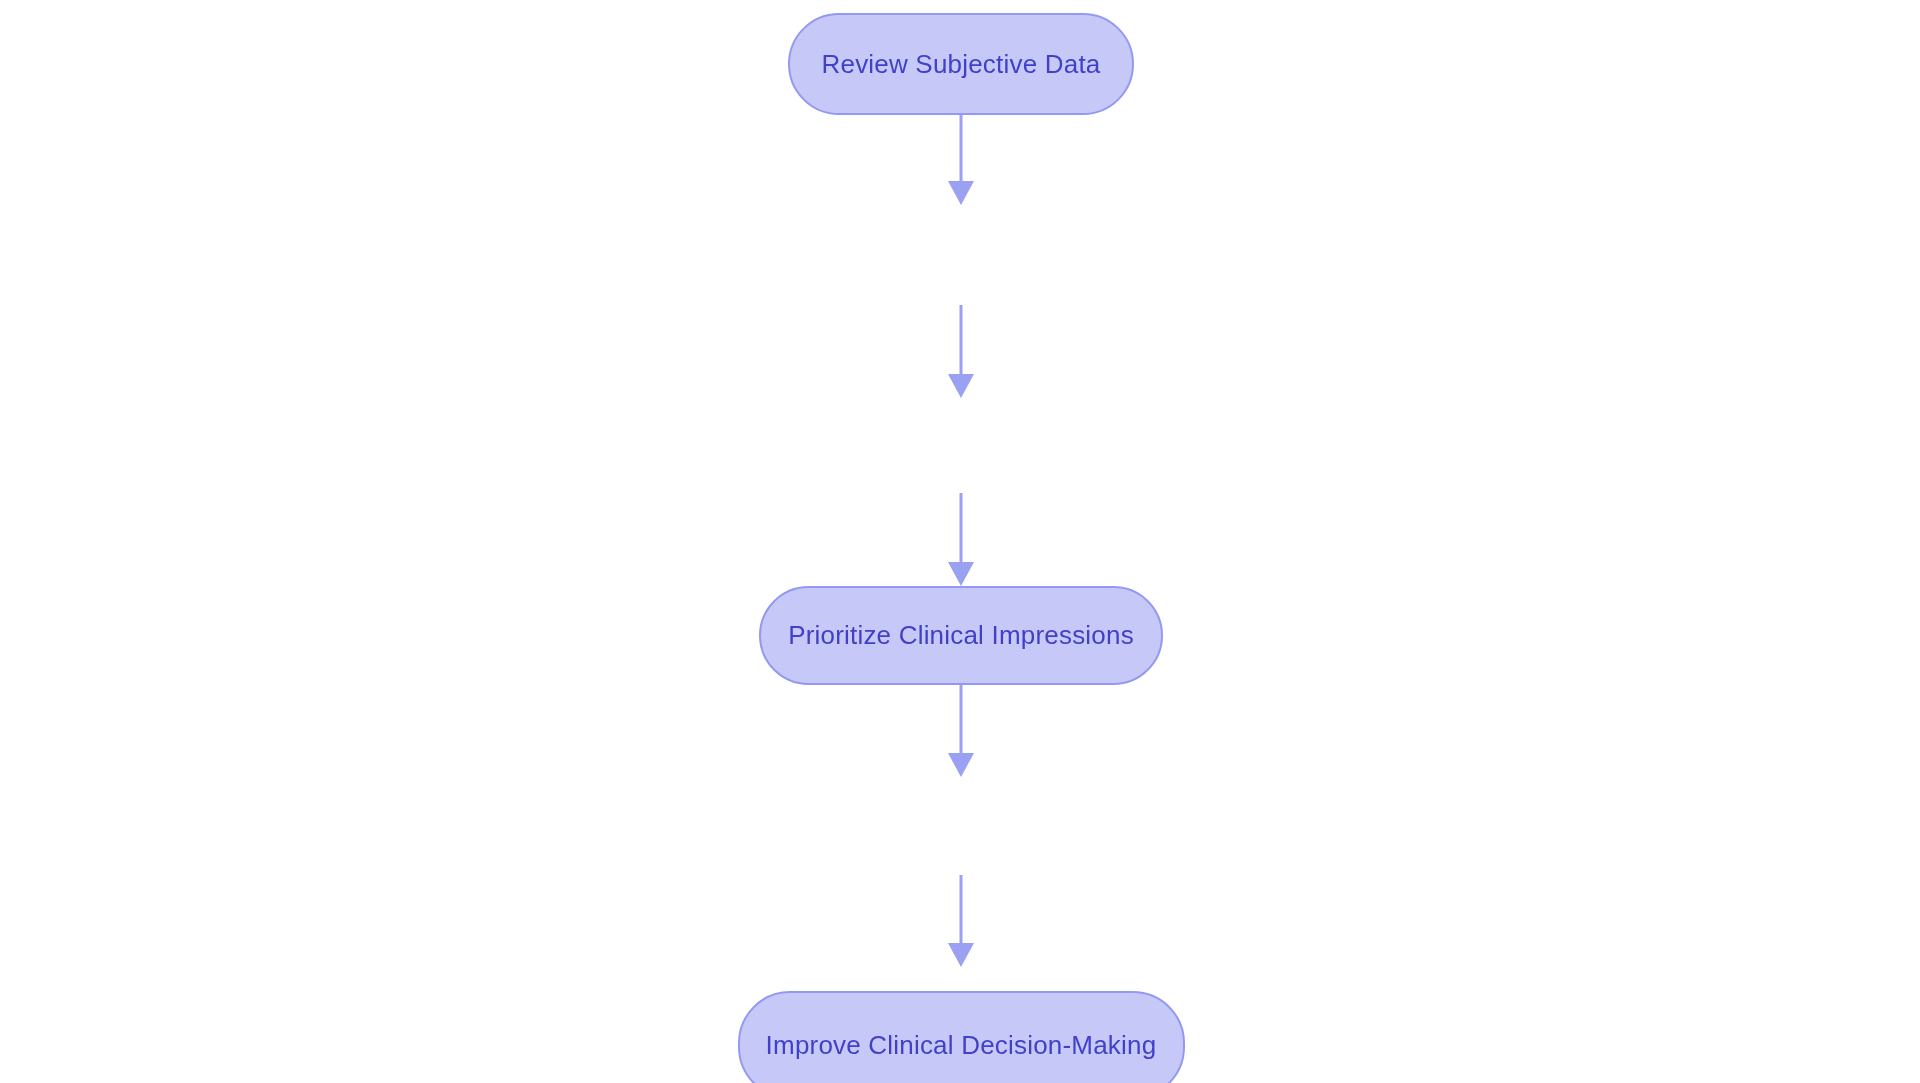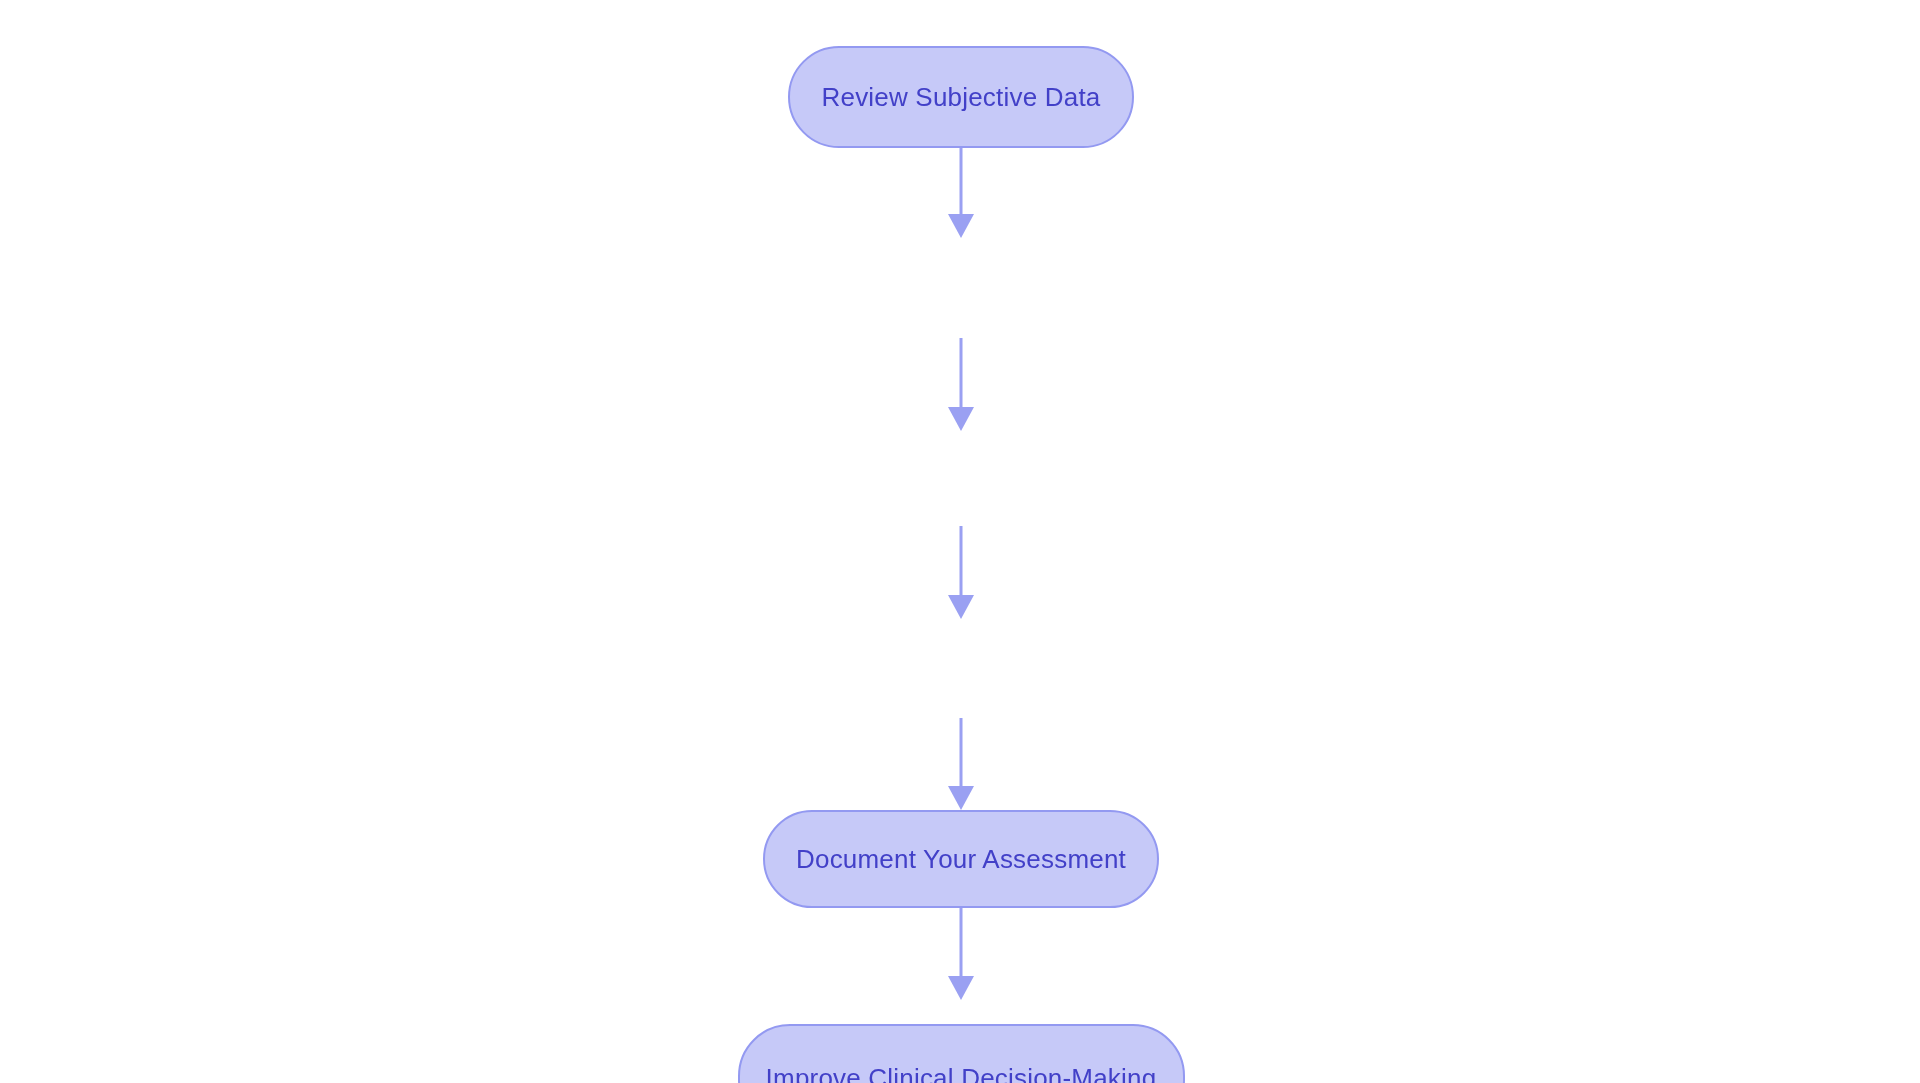--- a/index.html
+++ b/index.html
@@ -14,21 +14,20 @@
     position: relative;
     overflow: hidden;
     --fill: #c6c9f8;
     --border: #9399f1;
     --text: #4240c8;
     --arrow: #9aa0f2;
   }
   .canvas {
     position: absolute;
     inset: 0;
-    margin-top: 33px;
   }
   .node {
     position: absolute;
     display: flex;
     align-items: center;
     justify-content: center;
     border-radius: 52px;
     border: 2px solid var(--border);
     background: var(--fill);
     box-sizing: border-box;
@@ -63,22 +62,22 @@
     border-top: 24px solid var(--arrow);
   }
 </style>
 </head>
 <body style="--fill: #c6c9f8; --border: #9399f1; --text: #4240c8; --arrow: #9aa0f2; background: rgb(255, 255, 255);">
 
 <div class="canvas" id="canvas">
     <div class="node" style="top: 13px; height: 102px; width: 346px; left: 788px;">
       <span>Review Subjective Data</span>
     </div>
-    <div class="node" style="top: 777px; height: 98px; width: 396px; left: 763px;">
-      <span>Document Your Assessment</span>
+    <div class="node" style="top: 586px; height: 99px; width: 404px; left: 759px;">
+      <span>Prioritize Clinical Impressions</span>
     </div>
     <div class="node" style="top: 991px; height: 108px; width: 447px; left: 737.5px;">
       <span>Improve Clinical Decision-Making</span>
     </div>
     <div class="arrow" style="top: 115px; height: 90px; left: 947px;">
       <div class="shaft" style="height: 68px;"></div>
       <div class="head"></div>
     </div>
     <div class="arrow" style="top: 305px; height: 93px; left: 947px;">
       <div class="shaft" style="height: 71px;"></div>

